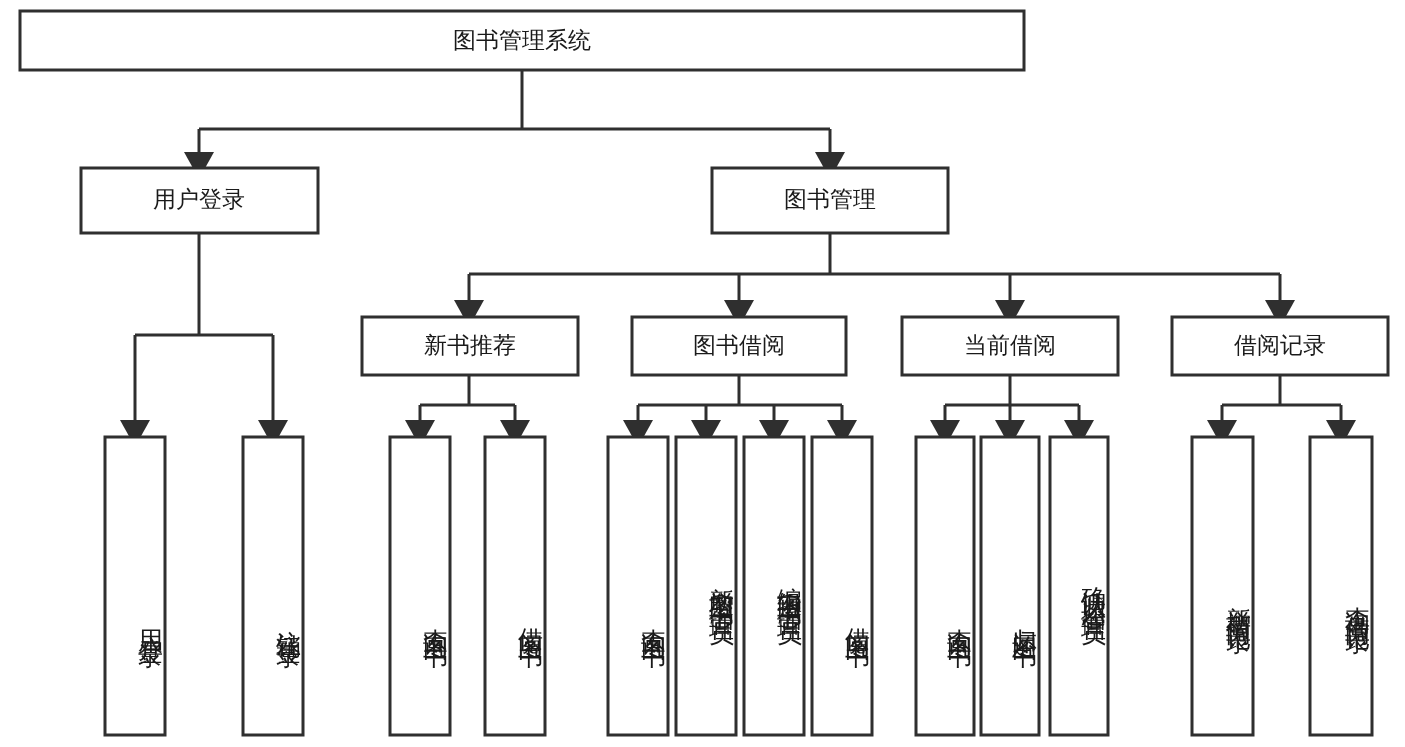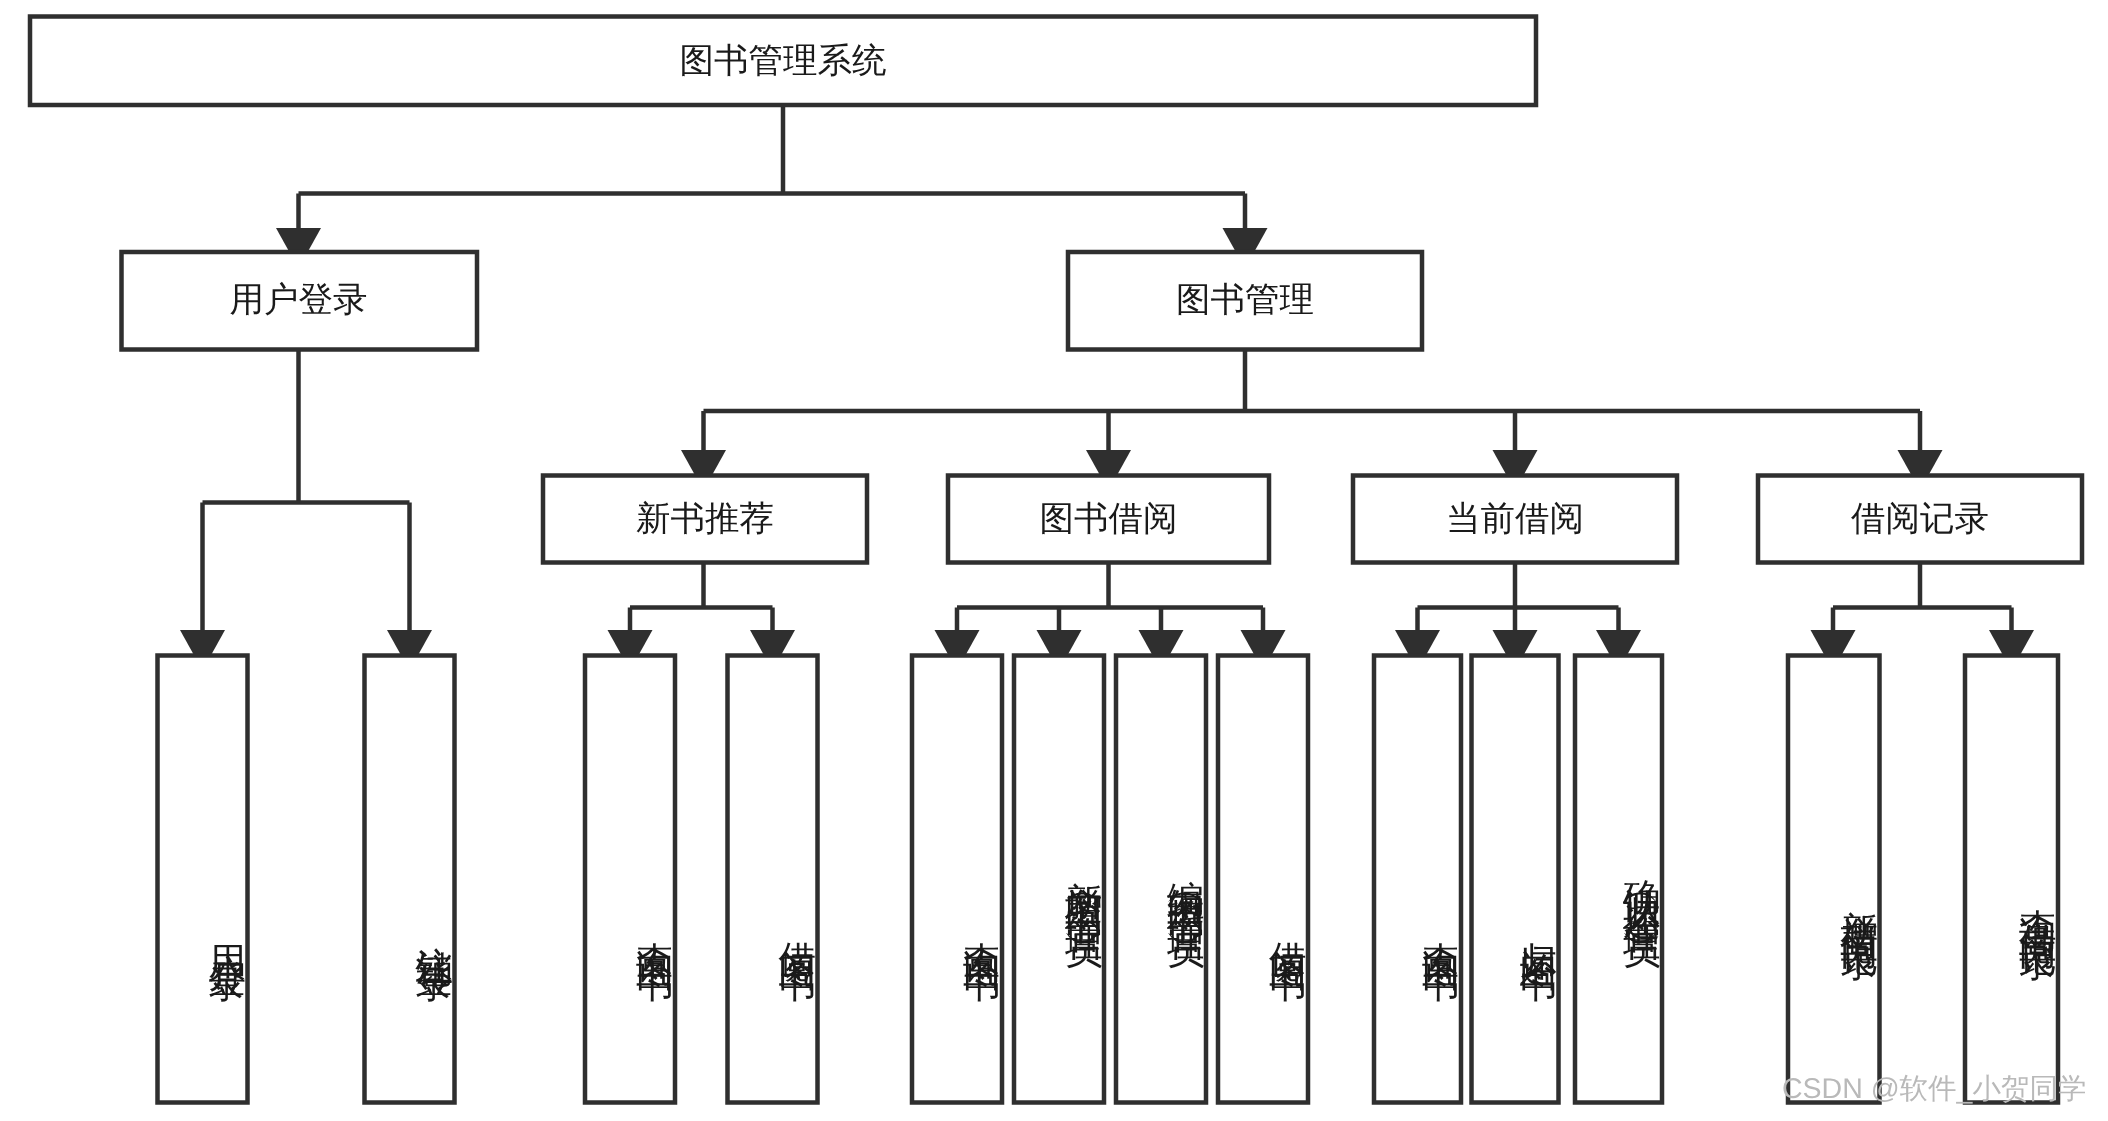--- a/index.html
+++ b/index.html
@@ -185,15 +185,14 @@
   <div class="leaf-label" style="left:608px; top:500px; width:60px; height:235px;">查询图书</div>
   <div class="leaf-label" style="left:676px; top:443px; width:60px; height:292px;">新增图书（管理员）</div>
   <div class="leaf-label" style="left:744px; top:443px; width:60px; height:292px;">编辑图书（管理员）</div>
   <div class="leaf-label" style="left:812px; top:500px; width:60px; height:235px;">借阅图书</div>
   <div class="leaf-label" style="left:916px; top:500px; width:58px; height:235px;">查询图书</div>
   <div class="leaf-label" style="left:981px; top:500px; width:58px; height:235px;">归还图书</div>
   <div class="leaf-label" style="left:1050px; top:443px; width:58px; height:292px;">确认归还（管理员）</div>
   <div class="leaf-label" style="left:1192px; top:466px; width:61px; height:269px;">新增借阅记录</div>
   <div class="leaf-label" style="left:1310px; top:466px; width:62px; height:269px;">查询借阅记录</div>
 
-  <div class="watermark">CSDN @软件_小贺同学</div>
 
 </div>
 
 </body></html>

